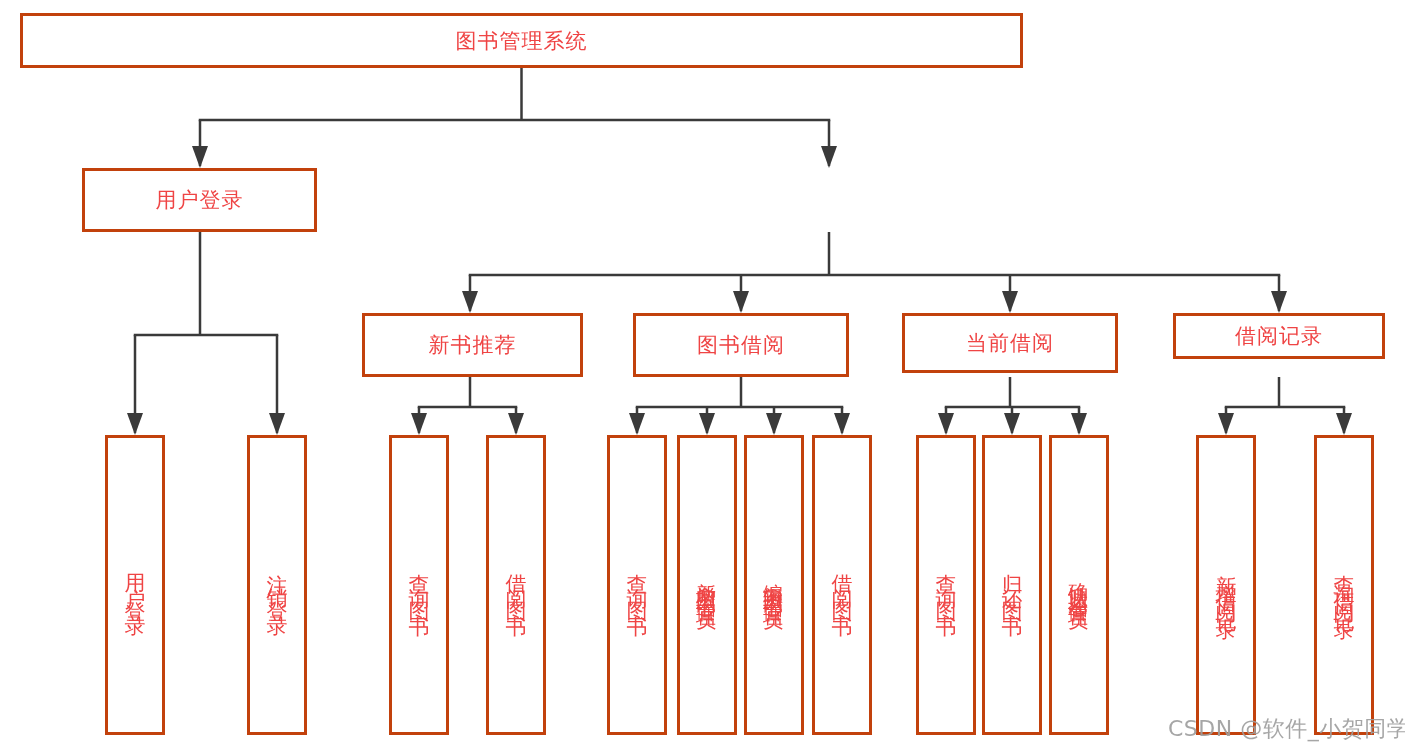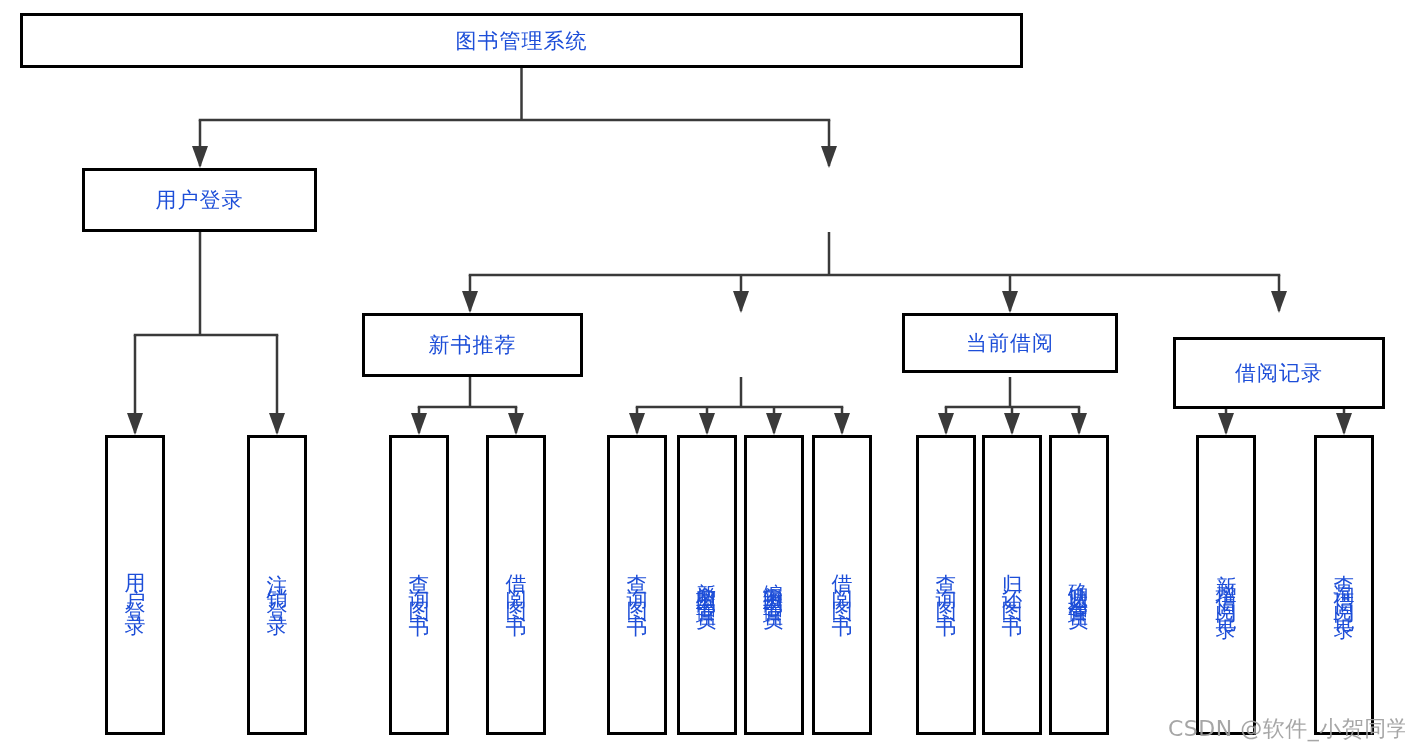--- a/index.html
+++ b/index.html
@@ -7,23 +7,23 @@
     position:relative;
     width:1405px;height:747px;
     background:#ffffff;
     font-family:"DejaVu Sans","Liberation Sans",sans-serif;
     overflow:hidden;
   }
   svg.connectors{position:absolute;left:0;top:0;z-index:0;}
   .node{
     position:absolute;
     box-sizing:border-box;
-    border:3px solid #000000;
+    border:3px solid #c2410c;
     background:#ffffff;
-    color:#1d4ed8;
+    color:#ef4444;
     display:flex;
     align-items:center;
     justify-content:center;
     z-index:1;
     font-size:21px;
     letter-spacing:1px;
   }
   .leaf{
     width:60px;height:300px;top:435px;
     writing-mode:vertical-rl;
@@ -32,21 +32,21 @@
     overflow:hidden;
   }
   .leaf.mid{letter-spacing:9px;}
   .leaf.tight{letter-spacing:4px;font-size:20px;}
   #root{left:20px;top:13px;width:1003px;height:55px;}
   #l2-user-login{left:82px;top:168px;width:235px;height:64px;}
   #l2-book-mgmt{left:712px;top:168px;width:235px;height:64px;}
   #l3-new-book{left:362px;top:313px;width:221px;height:64px;}
   #l3-book-borrow{left:633px;top:313px;width:216px;height:64px;}
   #l3-current-borrow{left:902px;top:313px;width:216px;height:60px;}
-  #l3-borrow-record{left:1173px;top:313px;width:212px;height:72px;margin-top:24px;}
+  #l3-borrow-record{left:1173px;top:313px;width:212px;height:46px;}
   #lf-user-login{left:105px;}
   #lf-logout{left:247px;}
   #lf-query-1{left:389px;}
   #lf-borrow-1{left:486px;}
   #lf-query-2{left:607px;}
   #lf-add-book{left:677px;}
   #lf-edit-book{left:744px;}
   #lf-borrow-2{left:812px;}
   #lf-query-3{left:916px;}
   #lf-return-book{left:982px;}
@@ -130,20 +130,21 @@
     <polygon points="1218,413 1234,413 1226,435"></polygon>
     <line x1="1344" y1="407" x2="1344" y2="433"></line>
     <polygon points="1336,413 1352,413 1344,435"></polygon>
   </svg>
 
   <div class="node" id="root">图书管理系统</div>
 
   <div class="node" id="l2-user-login">用户登录</div>
 
   <div class="node" id="l3-new-book">新书推荐</div>
+  <div class="node" id="l3-book-borrow">图书借阅</div>
   <div class="node" id="l3-current-borrow">当前借阅</div>
   <div class="node" id="l3-borrow-record">借阅记录</div>
 
   <div class="node leaf" id="lf-user-login">用户登录</div>
   <div class="node leaf" id="lf-logout">注销登录</div>
 
   <div class="node leaf" id="lf-query-1">查询图书</div>
   <div class="node leaf" id="lf-borrow-1">借阅图书</div>
 
   <div class="node leaf" id="lf-query-2">查询图书</div>

